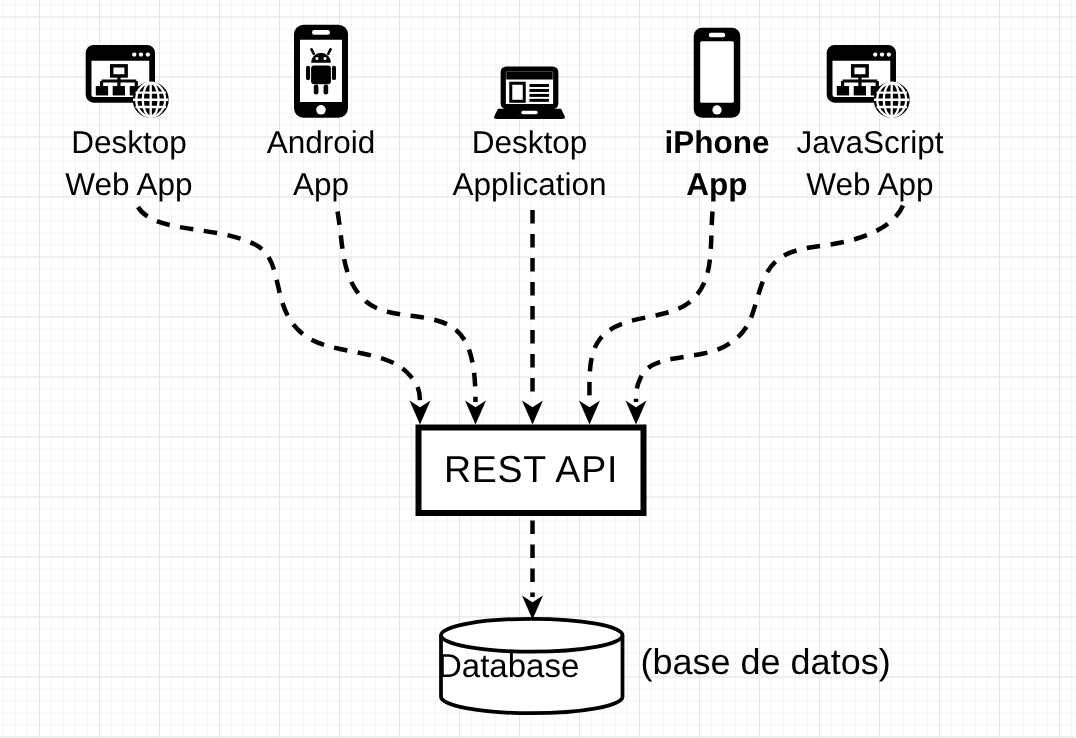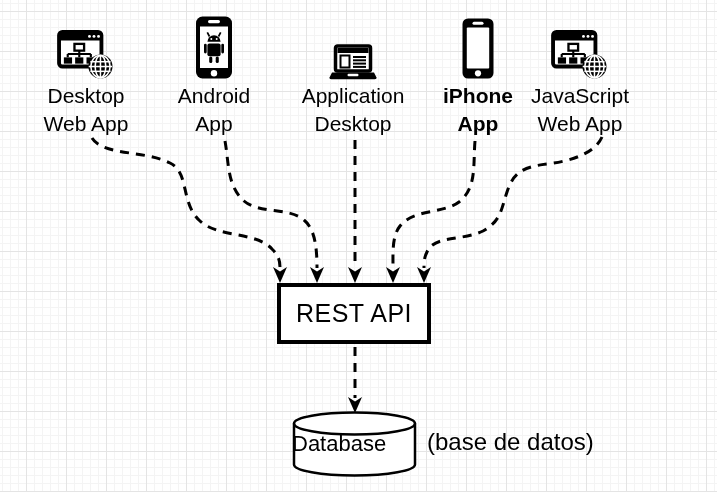--- a/index.html
+++ b/index.html
@@ -104,22 +104,22 @@
           <rect x="24" y="12" width="13" height="2"></rect>
           <rect x="24" y="15.3" width="13" height="2"></rect>
           <rect x="24" y="18.6" width="13" height="2"></rect>
           <rect x="24" y="21.9" width="13" height="2"></rect>
         </g>
         <path d="M3 28.5 H45 L47.5 33.5 Q48 35.3 45.8 35.3 H2.2 Q0 35.3 0.5 33.5 Z" fill="#000"></path>
         <rect x="18.5" y="29.8" width="11" height="2.4" rx="1.2" fill="#fff"></rect>
       </svg>
     </div>
     <div class="client-label">
+      <div>Desktop</div>
       <div>Application</div>
-      <div>Desktop</div>
     </div>
   </div>
 
   <div class="client" id="client-iphone">
     <div class="icon-holder">
       <svg width="34" height="63" viewBox="0 0 34 63">
         <rect x="1.5" y="1.5" width="31" height="60" rx="5.5" fill="#000"></rect>
         <rect x="11.5" y="4.8" width="11" height="3" rx="1.5" fill="#fff"></rect>
         <rect x="5.8" y="10.5" width="22.4" height="41" rx="1" fill="#fff"></rect>
         <circle cx="17" cy="56.3" r="3.1" fill="#fff"></circle>

